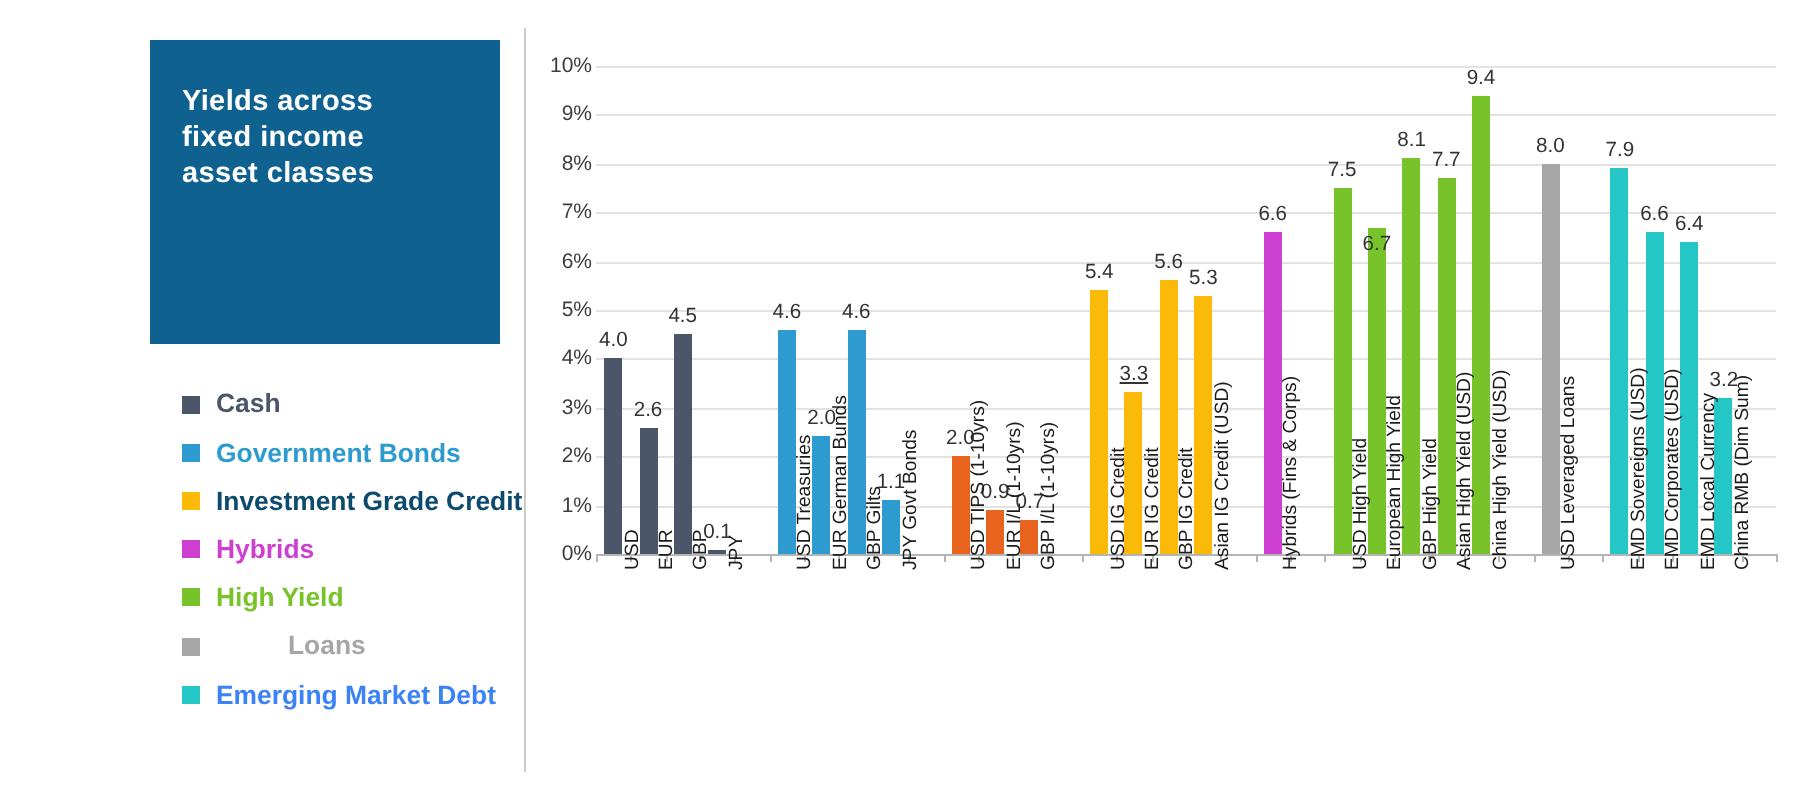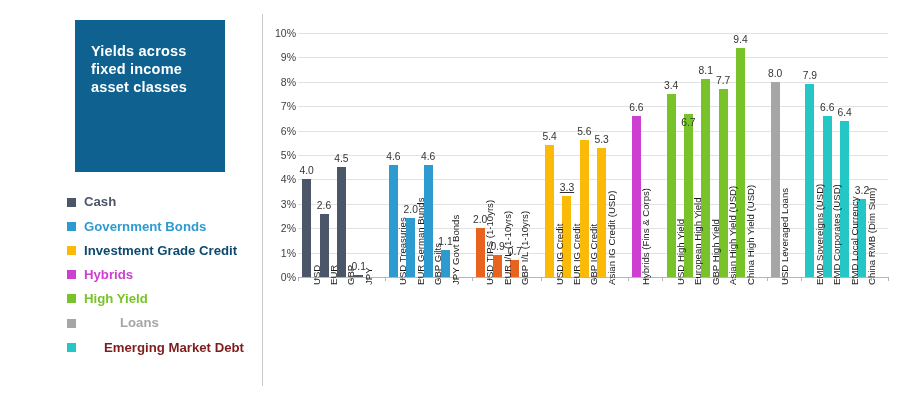--- a/index.html
+++ b/index.html
@@ -11,30 +11,30 @@
     overflow: hidden;
     position: relative;
   }
   #root { position:absolute; inset:0; }
 
   
   #left-panel {
     position:absolute; left:0; top:0; width:262px; height:400px;
   }
   #title-box {
-    position:absolute; left:75px; top:20px; width:150px; height:152px;
+    position:absolute; left:75px; top:20px; width:175px; height:152px;
     background:#0f6190;
   }
   #title-text {
     position:absolute; left:16px; top:22px; right:10px;
     color:#ffffff; font-weight:bold; font-size:14.5px; line-height:18px;
     letter-spacing:0.2px; white-space:pre-line;
   }
   #legend {
-    position:absolute; left:67px; top:190px; width:185px;
+    position:absolute; left:91px; top:190px; width:185px;
   }
   .legend-row {
     display:flex; align-items:center; height:24.2px;
   }
   .legend-swatch {
     width:9px; height:9px; flex:0 0 9px; margin-right:8px;
   }
   .legend-label {
     font-size:13.2px; font-weight:bold; white-space:nowrap; line-height:1;
   }
@@ -113,21 +113,21 @@
         <div class="legend-row">
           <span class="legend-swatch" style="background: rgb(121, 195, 42);"></span>
           <span class="legend-label" style="color: rgb(121, 195, 42);">High Yield</span>
         </div>
         <div class="legend-row">
           <span class="legend-swatch" style="background: rgb(166, 166, 166);"></span>
           <span class="legend-label" style="color: rgb(166, 166, 166); margin-left: 36px;">Loans</span>
         </div>
         <div class="legend-row">
           <span class="legend-swatch" style="background: rgb(37, 198, 198);"></span>
-          <span class="legend-label" style="color: #7f1d1d; margin-left: 20px;">Emerging Market Debt</span>
+          <span class="legend-label" style="color: #3b82f6;">Emerging Market Debt</span>
         </div>
       </div>
   </div>
 
   <div id="divider"></div>
 
   <div id="chart">
     <div id="ytick-wrap">
         <div class="ytick-label" style="top: 277px;">0%</div>
         <div class="ytick-label" style="top: 252.6px;">1%</div>
@@ -214,21 +214,21 @@
         <div class="bar-value" style="left: 237.618px; width: 28px; top: 98.24px;">5.4</div>
         <div class="bar" title="EUR IG Credit: 3.3%" style="left: 264.471px; width: 9px; height: 80.52px; background: rgb(251, 186, 7);"></div>
         <div class="bar-value" style="left: 254.971px; width: 28px; top: 149.48px; text-decoration: underline;">3.3</div>
         <div class="bar" title="GBP IG Credit: 5.6%" style="left: 281.824px; width: 9px; height: 136.64px; background: rgb(251, 186, 7);"></div>
         <div class="bar-value" style="left: 272.324px; width: 28px; top: 93.36px;">5.6</div>
         <div class="bar" title="Asian IG Credit (USD): 5.3%" style="left: 299.176px; width: 9px; height: 129.32px; background: rgb(251, 186, 7);"></div>
         <div class="bar-value" style="left: 289.676px; width: 28px; top: 100.68px;">5.3</div>
         <div class="bar" title="Hybrids (Fins &amp; Corps): 6.6%" style="left: 333.882px; width: 9px; height: 161.04px; background: rgb(204, 63, 208);"></div>
         <div class="bar-value" style="left: 324.382px; width: 28px; top: 68.96px;">6.6</div>
         <div class="bar" title="USD High Yield: 7.5%" style="left: 368.588px; width: 9px; height: 183px; background: rgb(121, 195, 42);"></div>
-        <div class="bar-value" style="left: 359.088px; width: 28px; top: 47px;">3.4</div>
+        <div class="bar-value" style="left: 359.088px; width: 28px; top: 47px;">7.5</div>
         <div class="bar" title="European High Yield: 6.7%" style="left: 385.941px; width: 9px; height: 163.48px; background: rgb(121, 195, 42);"></div>
         <div class="bar-value" style="left: 376.441px; width: 28px; top: 84px;">6.7</div>
         <div class="bar" title="GBP High Yield: 8.1%" style="left: 403.294px; width: 9px; height: 197.64px; background: rgb(121, 195, 42);"></div>
         <div class="bar-value" style="left: 393.794px; width: 28px; top: 32.36px;">8.1</div>
         <div class="bar" title="Asian High Yield (USD): 7.7%" style="left: 420.647px; width: 9px; height: 187.88px; background: rgb(121, 195, 42);"></div>
         <div class="bar-value" style="left: 411.147px; width: 28px; top: 42.12px;">7.7</div>
         <div class="bar" title="China High Yield (USD): 9.4%" style="left: 438px; width: 9px; height: 229.36px; background: rgb(121, 195, 42);"></div>
         <div class="bar-value" style="left: 428.5px; width: 28px; top: 0.64px;">9.4</div>
         <div class="bar" title="USD Leveraged Loans: 8.0%" style="left: 472.706px; width: 9px; height: 195.2px; background: rgb(166, 166, 166);"></div>
         <div class="bar-value" style="left: 463.206px; width: 28px; top: 34.8px;">8.0</div>

